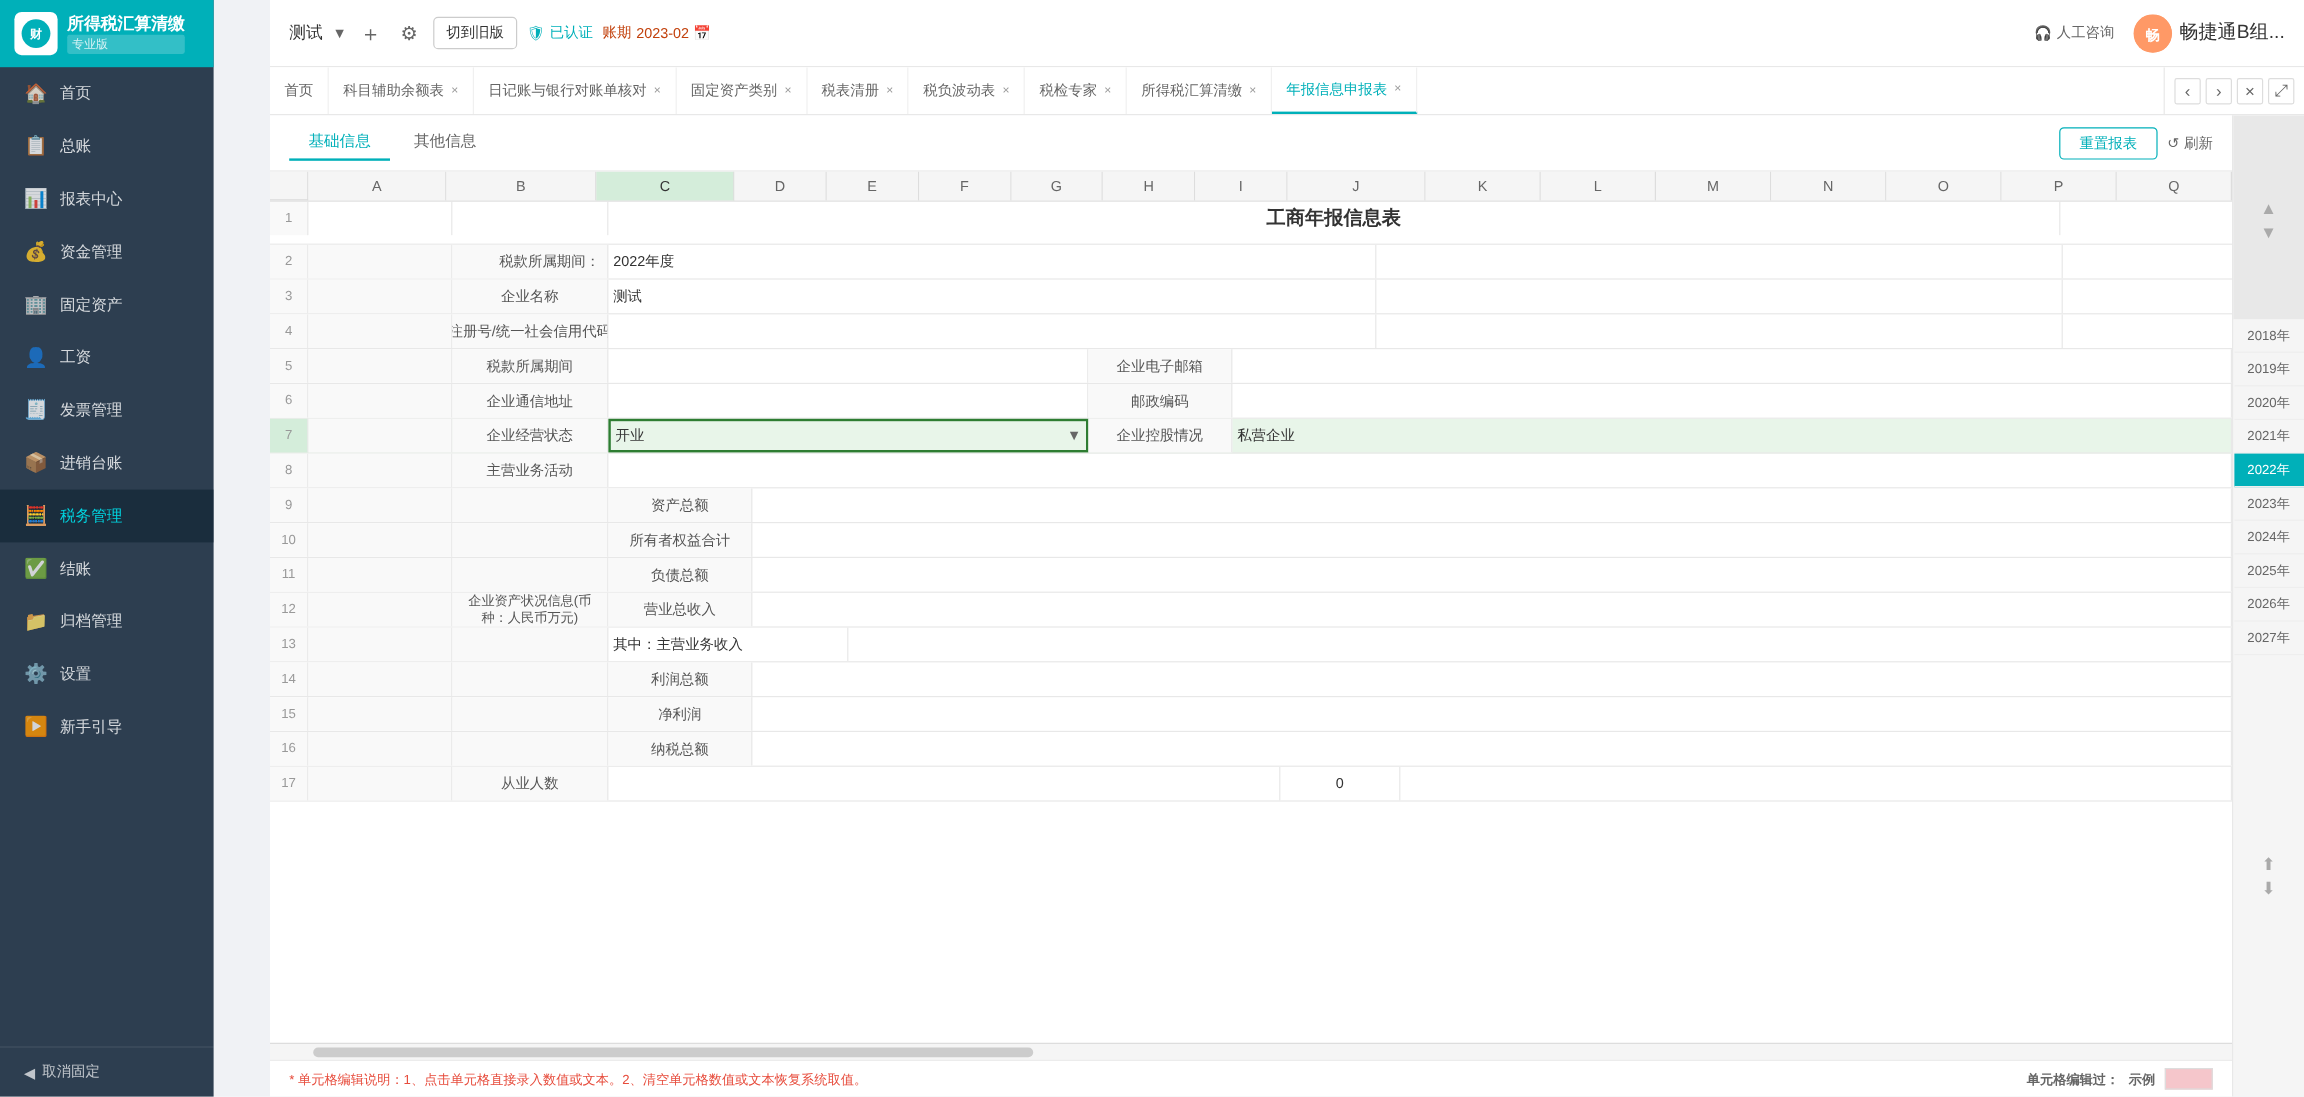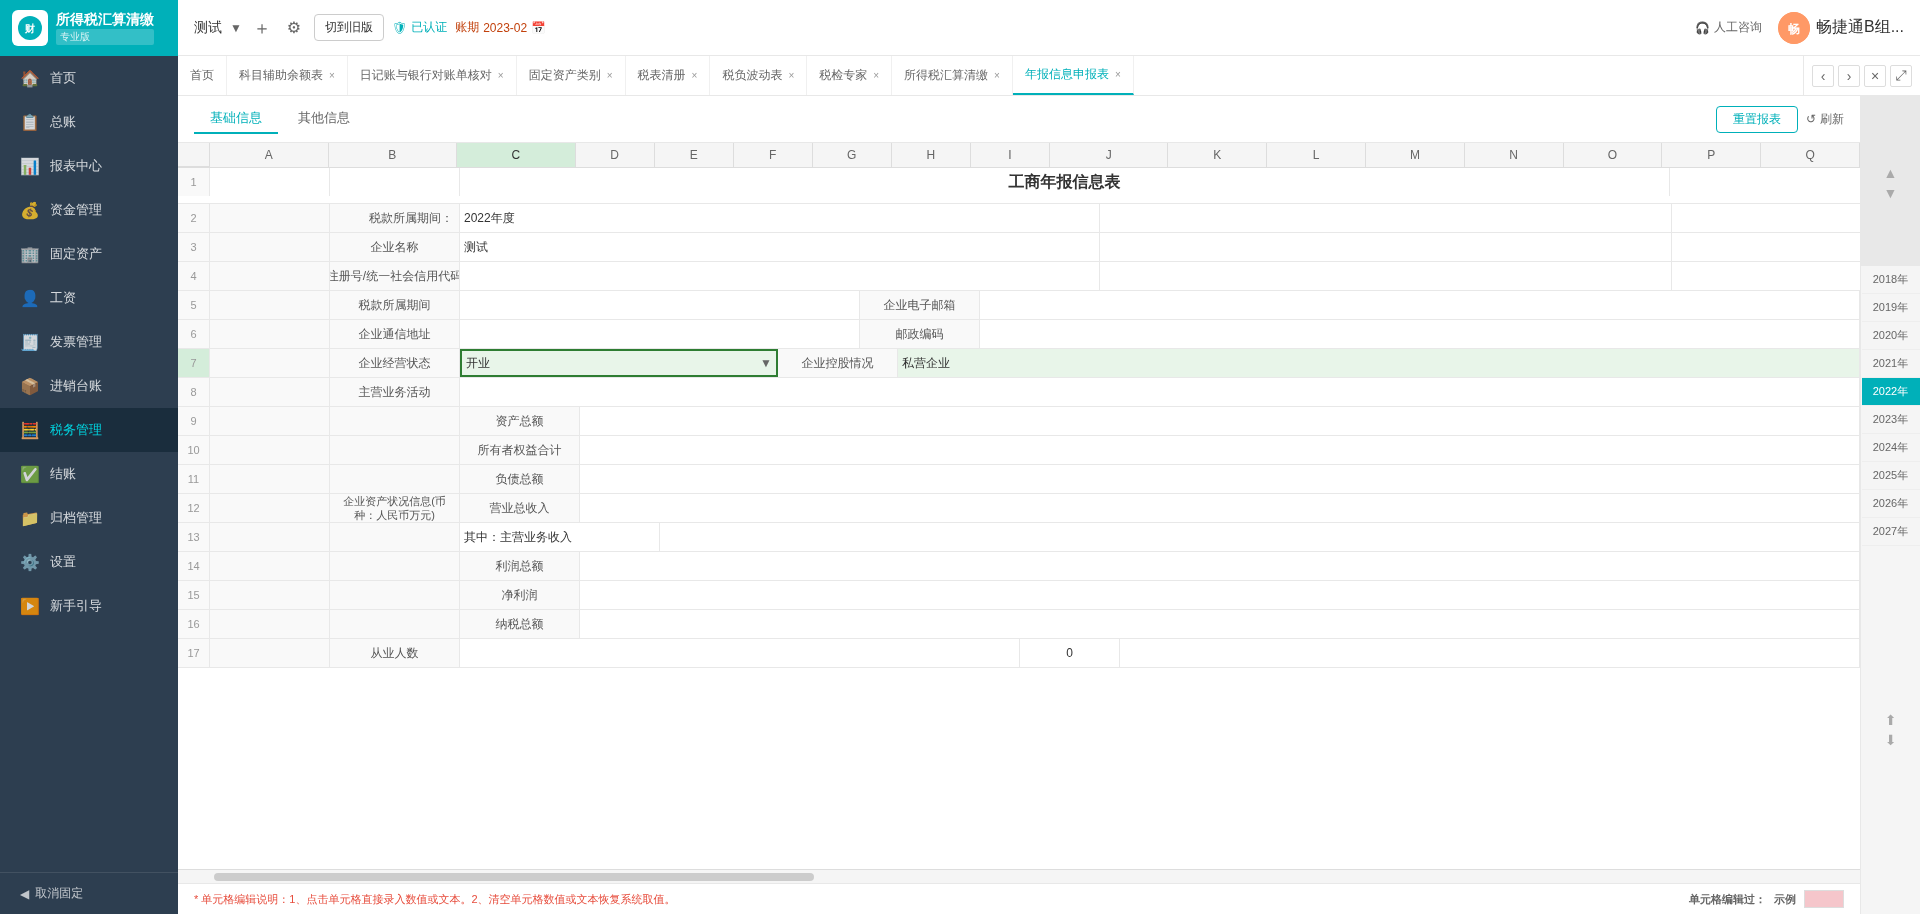--- a/index.html
+++ b/index.html
@@ -20,21 +20,21 @@
     .sidebar-nav::-webkit-scrollbar { width: 4px; }
     .sidebar-nav::-webkit-scrollbar-thumb { background: rgba(255,255,255,0.2); }
     .sidebar-item { display: flex; align-items: center; gap: 10px; padding: 12px 20px; cursor: pointer; color: rgba(255,255,255,0.8); transition: background 0.2s; }
     .sidebar-item.active { background: #1a2d3d; color: #00d4e0; }
     .sidebar-item-icon { width: 20px; height: 20px; display: flex; align-items: center; justify-content: center; font-size: 16px; }
     .sidebar-item-label { font-size: 13px; }
     .sidebar-divider { height: 1px; background: rgba(255,255,255,0.1); margin: 4px 0; }
     .sidebar-bottom { padding: 8px 20px 12px; color: rgba(255,255,255,0.7); cursor: pointer; display: flex; align-items: center; gap: 6px; font-size: 12px; }
 
     
-    .main { flex: 1; display: flex; flex-direction: column; background: #f0f2f5; overflow: hidden; }
+    .main { flex: 1; display: flex; flex-direction: column; background: #f0f2f5; overflow: hidden; margin-left: 47px; }
 
     
     .topbar { background: #fff; height: 56px; display: flex; align-items: center; padding: 0 16px; border-bottom: 1px solid #e8e8e8; gap: 8px; flex-shrink: 0; }
     .topbar-title { font-size: 14px; color: #333; }
     .topbar-dropdown { display: flex; align-items: center; gap: 4px; cursor: pointer; color: #666; }
     .topbar-add { width: 24px; height: 24px; display: flex; align-items: center; justify-content: center; cursor: pointer; color: #666; font-size: 18px; }
     .topbar-settings { width: 24px; height: 24px; display: flex; align-items: center; justify-content: center; cursor: pointer; color: #666; font-size: 16px; }
     .topbar-switch-btn { border: 1px solid #ccc; border-radius: 4px; padding: 4px 10px; font-size: 12px; cursor: pointer; color: #333; background: #fff; }
     .topbar-certified { display: flex; align-items: center; gap: 4px; color: #00b0b9; font-size: 12px; }
     .topbar-period { display: flex; align-items: center; gap: 4px; color: #c2410c; font-size: 12px; }
@@ -356,21 +356,21 @@
               <div class="cell w-130 header-cell center">企业通信地址</div>
               <div class="cell" style="width:400px;"></div>
               <div class="cell w-120 header-cell center">邮政编码</div>
               <div class="cell" style="flex:1;"></div>
             </div>
 
             <div class="data-row" style="background:#e8f5e9;">
               <div class="row-num selected">7</div>
               <div class="cell w-120 header-cell center"></div>
               <div class="cell w-130 header-cell center">企业经营状态</div>
-              <div class="cell selected" style="width:318px;">
+              <div class="cell selected" style="width:400px;">
                 <div class="cell-dropdown">
                   <span>开业</span>
                   <span class="cell-dropdown-arrow">▼</span>
                 </div>
               </div>
               <div class="cell w-120 header-cell center">企业控股情况</div>
               <div class="cell" style="flex:1;">私营企业</div>
             </div>
 
             <div class="data-row">

